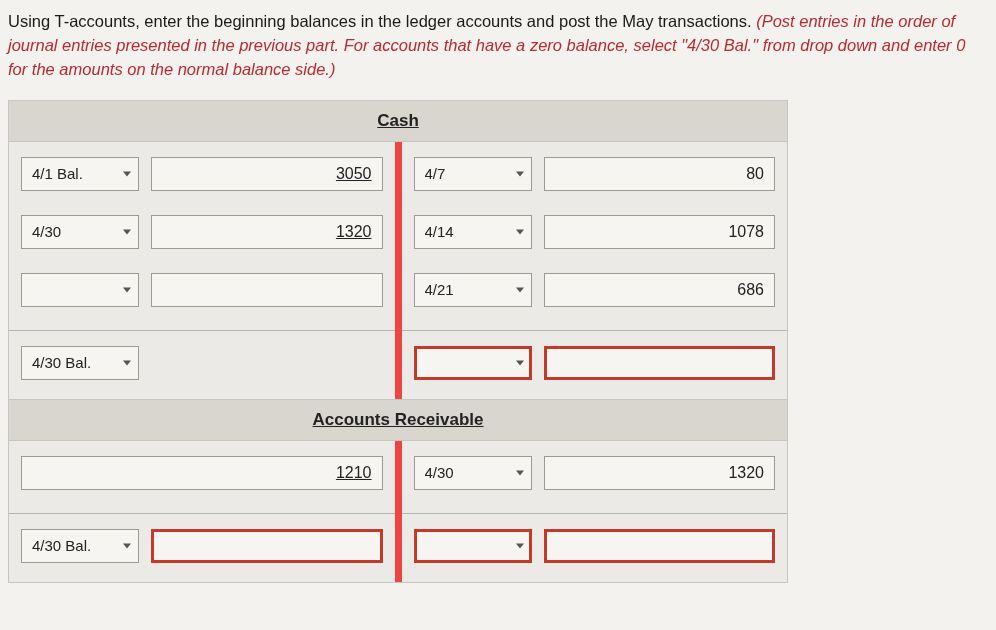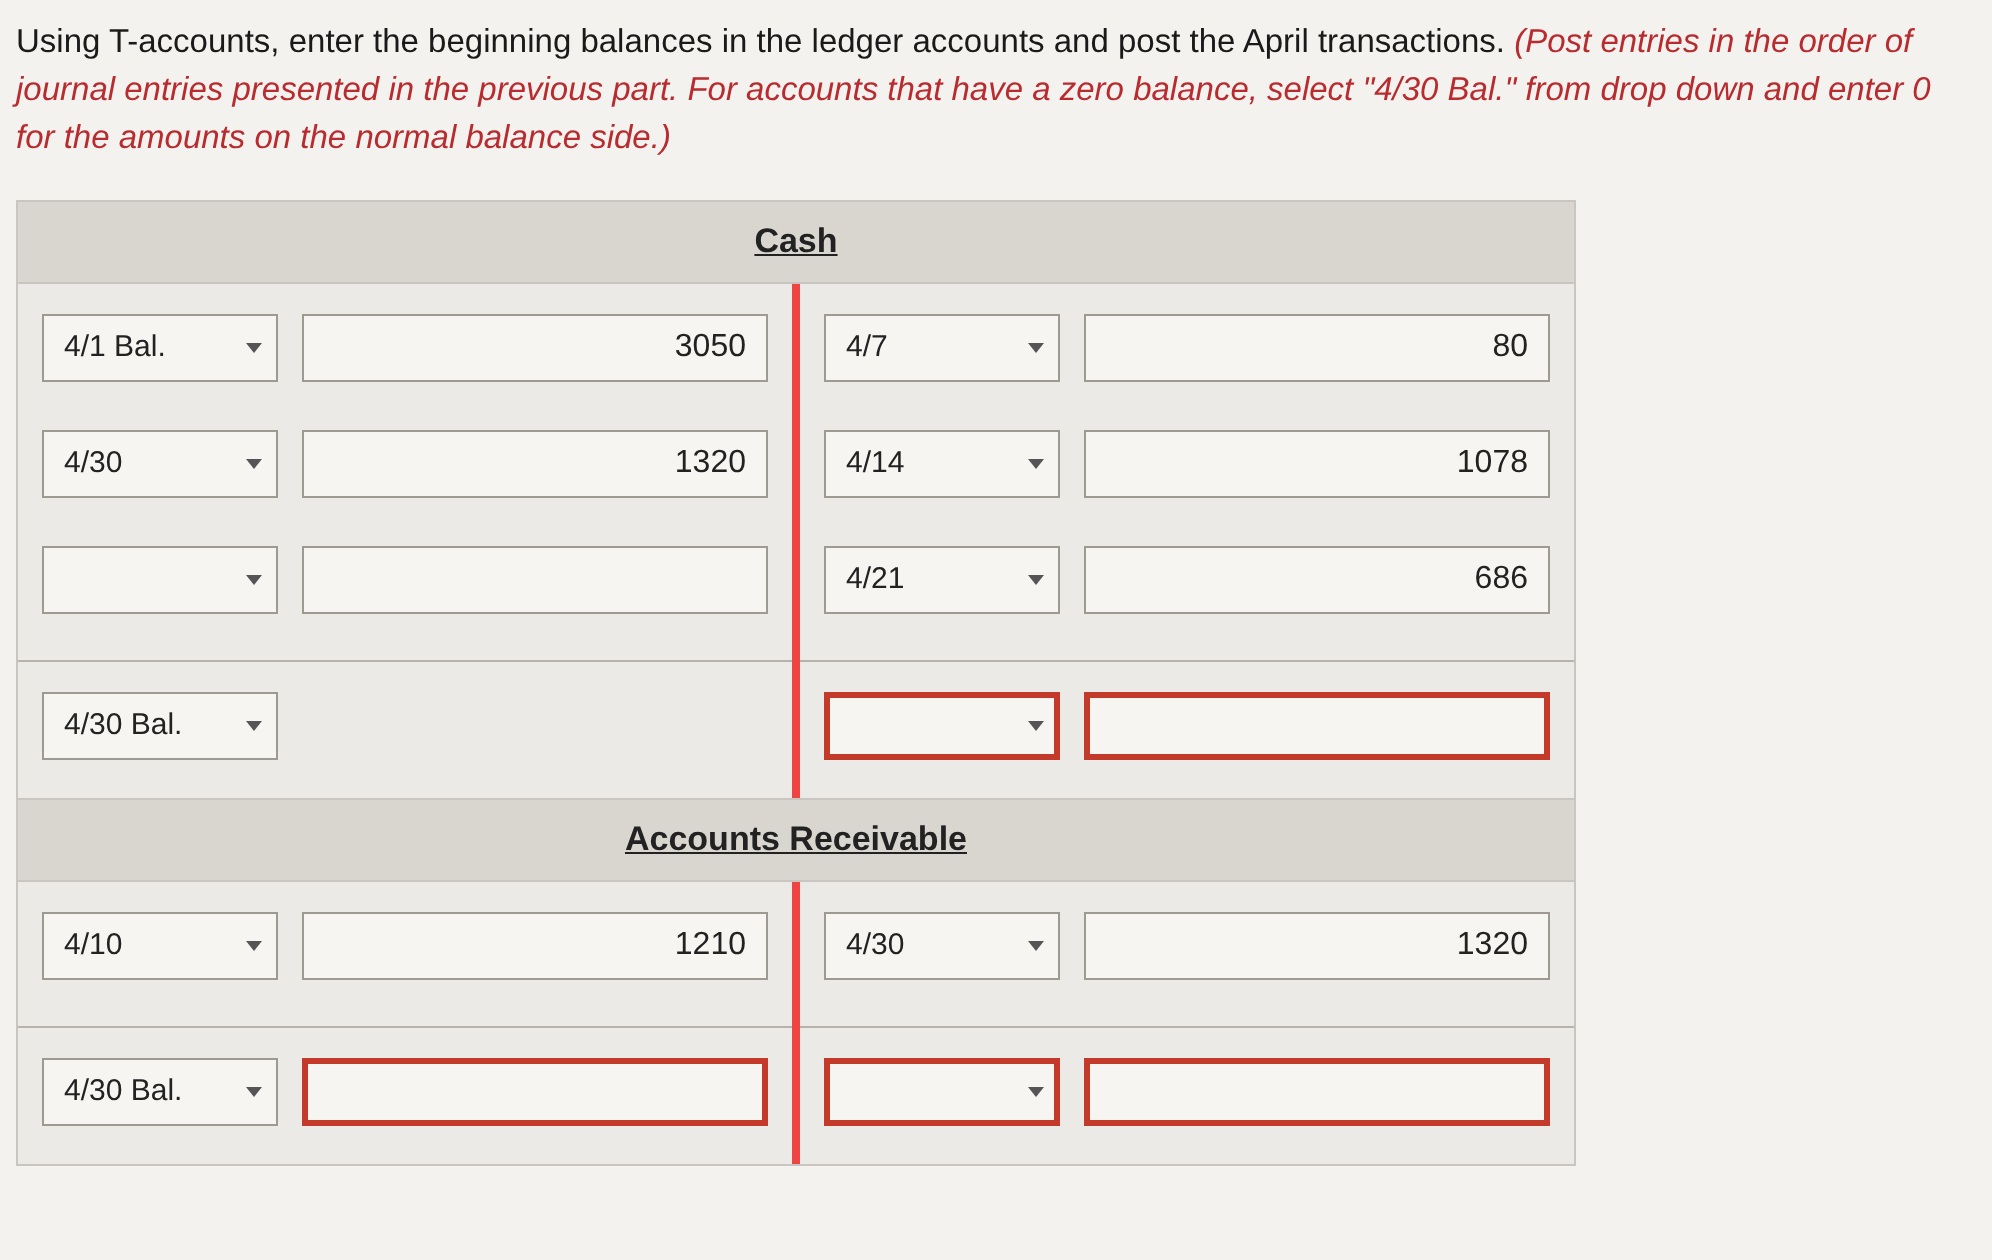--- a/index.html
+++ b/index.html
@@ -37,21 +37,21 @@
     color: #222;
     text-decoration: underline;
   }
   .t-body {
     display: flex;
   }
   .t-side {
     flex: 1;
     padding: 14px 12px 10px 12px;
   }
-  .t-side.left { border-right: 4px solid #ef4444; }
+  .t-side.left { border-right: 7px solid #ef4444; text-decoration: underline; }
   .t-row {
     display: flex;
     align-items: center;
     gap: 12px;
     margin-bottom: 22px;
     height: 36px;
   }
   .t-row.balance-row { margin-bottom: 8px; }
   .t-section-divider {
     border-top: 1px solid #b8b4ad;
@@ -98,21 +98,21 @@
   .amt.invalid, .sel.invalid {
     border: 2px solid #c43a2a;
     outline: 1px solid #c43a2a;
     outline-offset: -3px;
   }
 </style>
 </head>
 <body>
 
 <div class="instructions">
-  <span>Using T-accounts, enter the beginning balances in the ledger accounts and post the April transactions. </span>
+  <span>Using T-accounts, enter the beginning balances in the ledger accounts and post the May transactions. </span>
   <span class="red-italic">(Post entries in the order of journal entries presented in the previous part. For accounts that have a zero balance, select "4/30 Bal." from drop down and enter 0 for the amounts on the normal balance side.)</span>
 </div>
 
 <div id="accounts-container">
     <div class="t-account">
       <div class="t-header">Cash</div>
       <div class="t-body">
         <div class="t-side left">
           <div class="t-row">
             <div class="sel-wrap"><input class="sel" readonly="" value="4/1 Bal." style=""></div>
@@ -150,21 +150,20 @@
             <input class="amt invalid" style="">
           </div>
         </div>
       </div>
     </div>
     <div class="t-account" style="border-top: none;">
       <div class="t-header">Accounts Receivable</div>
       <div class="t-body">
         <div class="t-side left">
           <div class="t-row">
-            <div class="sel-wrap"><input class="sel" readonly="" value="4/10" style=""></div>
             <input class="amt" value="1210" style="">
           </div>
           <div class="t-section-divider"></div>
           <div class="t-row balance-row">
             <div class="sel-wrap"><input class="sel" readonly="" value="4/30 Bal." style=""></div>
             <input class="amt invalid" style="">
           </div>
         </div>
         <div class="t-side right">
           <div class="t-row">

